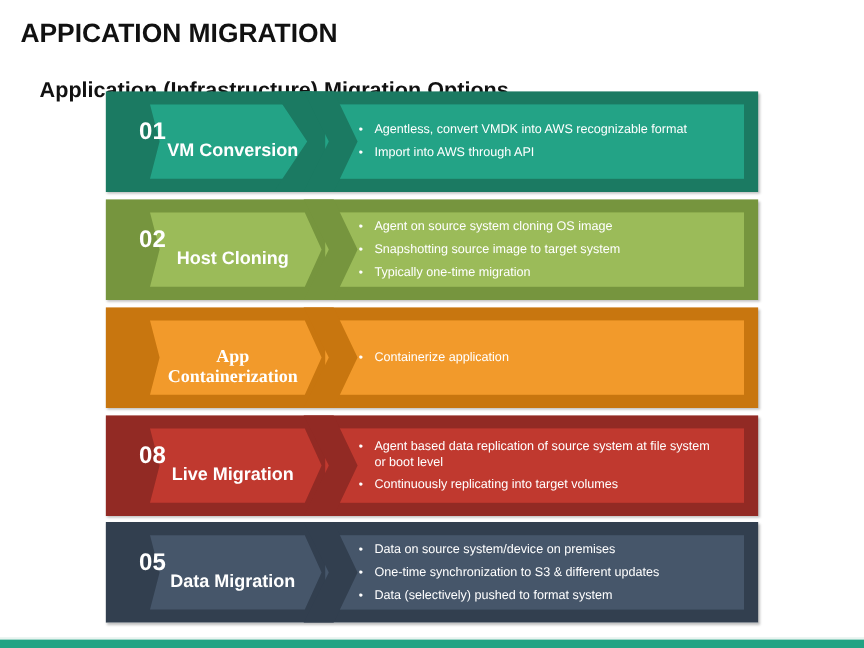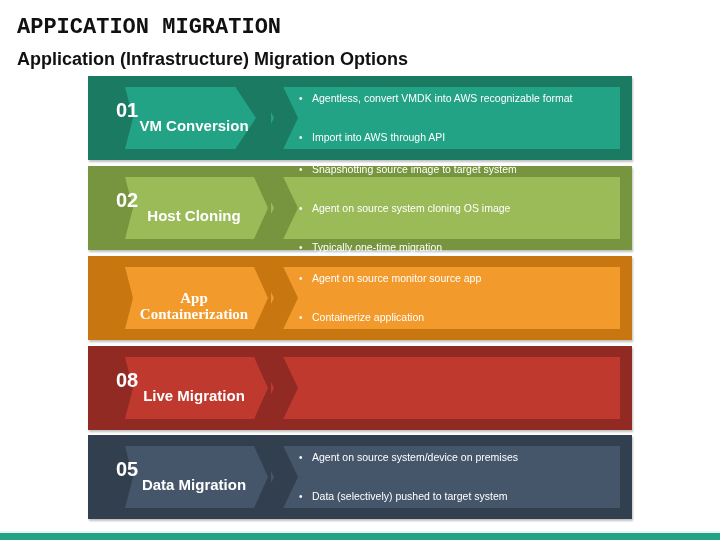--- a/index.html
+++ b/index.html
@@ -17,29 +17,28 @@
     .title {
       position: absolute;
       left: 17px;
       top: 14px;
       font-size: 22px;
       font-weight: bold;
       color: #111111;
       letter-spacing: 0px;
       margin: 0;
       line-height: 28px;
-      font-family: Liberation Mono, monospace;
     }
     .subtitle {
       position: absolute;
       left: 17px;
       top: 47px;
       font-size: 18px;
       color: #111111;
-      margin: 0;
+      margin: 16px;
       line-height: 24px;
     }
     .row {
       position: absolute;
       left: 88px;
       width: 544px;
       height: 84px;
       box-shadow: 1px 2px 2px rgba(0,0,0,0.25);
     }
     .row svg.shape {
@@ -90,21 +89,21 @@
       margin: 0;
       padding: 0;
       list-style: none;
     }
     .bullets li {
       position: relative;
       padding-left: 14px;
       color: #ffffff;
       font-size: 10.5px;
       line-height: 13px;
-      margin: 13px 0;
+      margin: 3px 0;
     }
     .bullets li::before {
       content: "\2022";
       position: absolute;
       left: 1px;
       top: 0;
       font-size: 10px;
     }
     .bottom-bar {
       position: absolute;
@@ -149,60 +148,64 @@
 <div class="row" style="top:166px;">
   <svg class="shape" viewBox="0 0 544 84">
     <rect class="dark" x="0" y="0" width="544" height="84" fill="#76953e"></rect>
     <polygon class="light" points="37,11 166,11 180,42 166,73 37,73 45,42" fill="#9bbb59"></polygon>
     <rect class="light" x="183" y="11" width="349" height="62" fill="#9bbb59"></rect>
     <polygon class="darkchev" points="165,0 190,0 210,42 190,84 165,84 186,42" fill="#76953e"></polygon>
   </svg>
   <div class="num">02</div>
   <div class="label">Host Cloning</div>
   <ul class="bullets">
+    <li>Agent on source system cloning OS image</li>
     <li>Snapshotting source image to target system</li>
-    <li>Agent on source system cloning OS image</li>
     <li>Typically one-time migration</li>
   </ul>
 </div>
 
 <div class="row" style="top:256px;">
   <svg class="shape" viewBox="0 0 544 84">
     <rect class="dark" x="0" y="0" width="544" height="84" fill="#c8760f"></rect>
     <polygon class="light" points="37,11 166,11 180,42 166,73 37,73 45,42" fill="#f29a2b"></polygon>
     <rect class="light" x="183" y="11" width="349" height="62" fill="#f29a2b"></rect>
     <polygon class="darkchev" points="165,0 190,0 210,42 190,84 165,84 186,42" fill="#c8760f"></polygon>
   </svg>
   <div class="label" style="padding:0 8px;box-sizing:border-box;font-family:Liberation Serif, serif;">App Containerization</div>
   <ul class="bullets">
-    <li>Agent on source monitor source app</li>
     <li>Containerize application</li>
   </ul>
 </div>
 
 <div class="row" style="top:346px;">
   <svg class="shape" viewBox="0 0 544 84">
     <rect class="dark" x="0" y="0" width="544" height="84" fill="#922a24"></rect>
     <polygon class="light" points="37,11 166,11 180,42 166,73 37,73 45,42" fill="#c0392f"></polygon>
     <rect class="light" x="183" y="11" width="349" height="62" fill="#c0392f"></rect>
     <polygon class="darkchev" points="165,0 190,0 210,42 190,84 165,84 186,42" fill="#922a24"></polygon>
   </svg>
   <div class="num">08</div>
   <div class="label">Live Migration</div>
+  <ul class="bullets">
+    <li>Agent based data replication of source  system at file system or boot level</li>
+    <li>Continuously replicating into target volumes</li>
+  </ul>
 </div>
 
 <div class="row" style="top:435px;">
   <svg class="shape" viewBox="0 0 544 84">
     <rect class="dark" x="0" y="0" width="544" height="84" fill="#323f4f"></rect>
     <polygon class="light" points="37,11 166,11 180,42 166,73 37,73 45,42" fill="#46566a"></polygon>
     <rect class="light" x="183" y="11" width="349" height="62" fill="#46566a"></rect>
     <polygon class="darkchev" points="165,0 190,0 210,42 190,84 165,84 186,42" fill="#323f4f"></polygon>
   </svg>
   <div class="num">05</div>
   <div class="label">Data Migration</div>
   <ul class="bullets">
-    <li>Agent on source system/device on premises</li>
-    <li>Data (selectively) pushed to target system</li>
+    <li>Data on source system/device on premises</li>
+    <li>One-time synchronization to S3 &amp; different updates</li>
+    <li>Data (selectively) pushed to format system</li>
   </ul>
 </div>
 
 <div class="bottom-bar-line"></div>
 <div class="bottom-bar"></div>
 
 </body></html>

